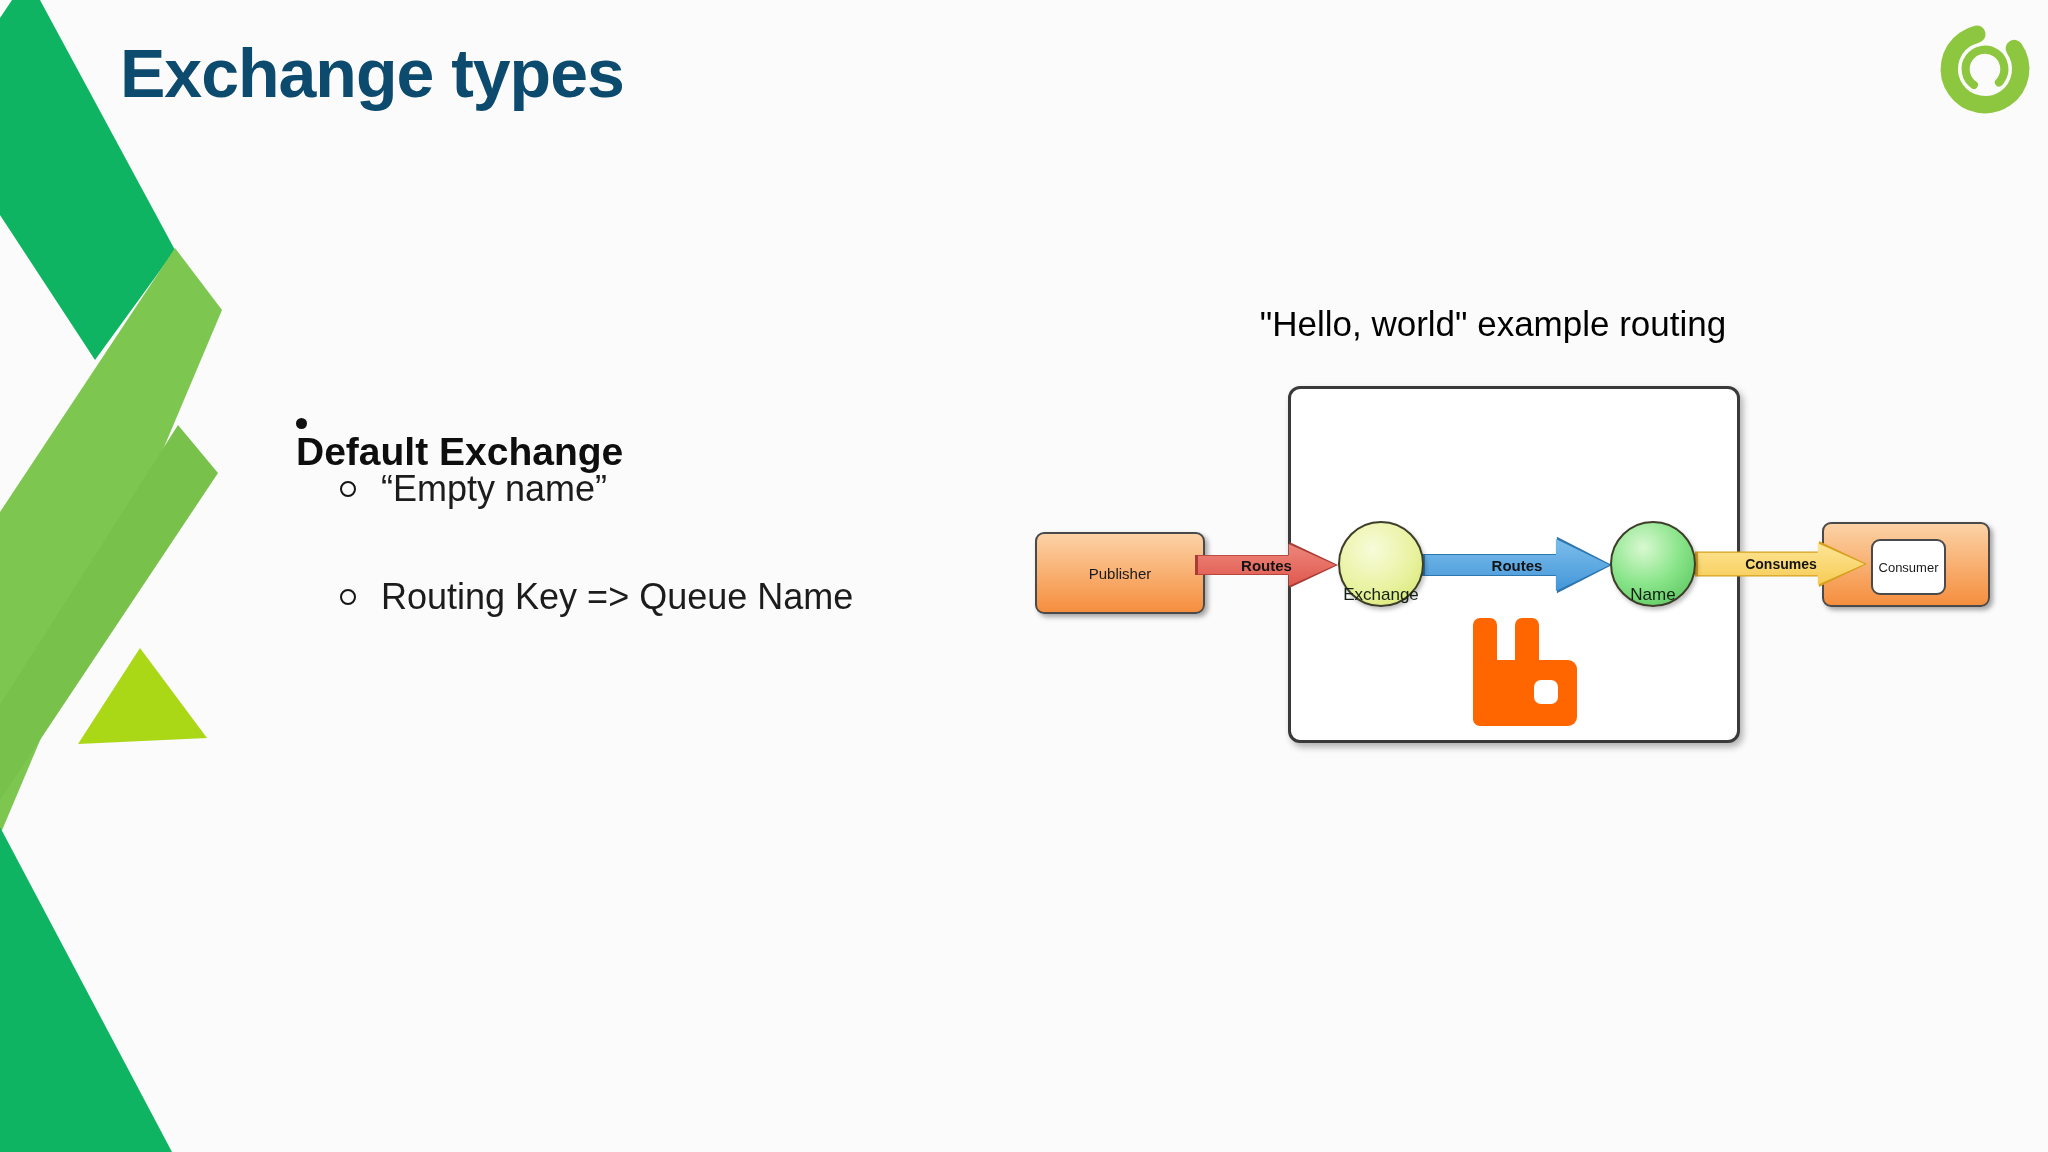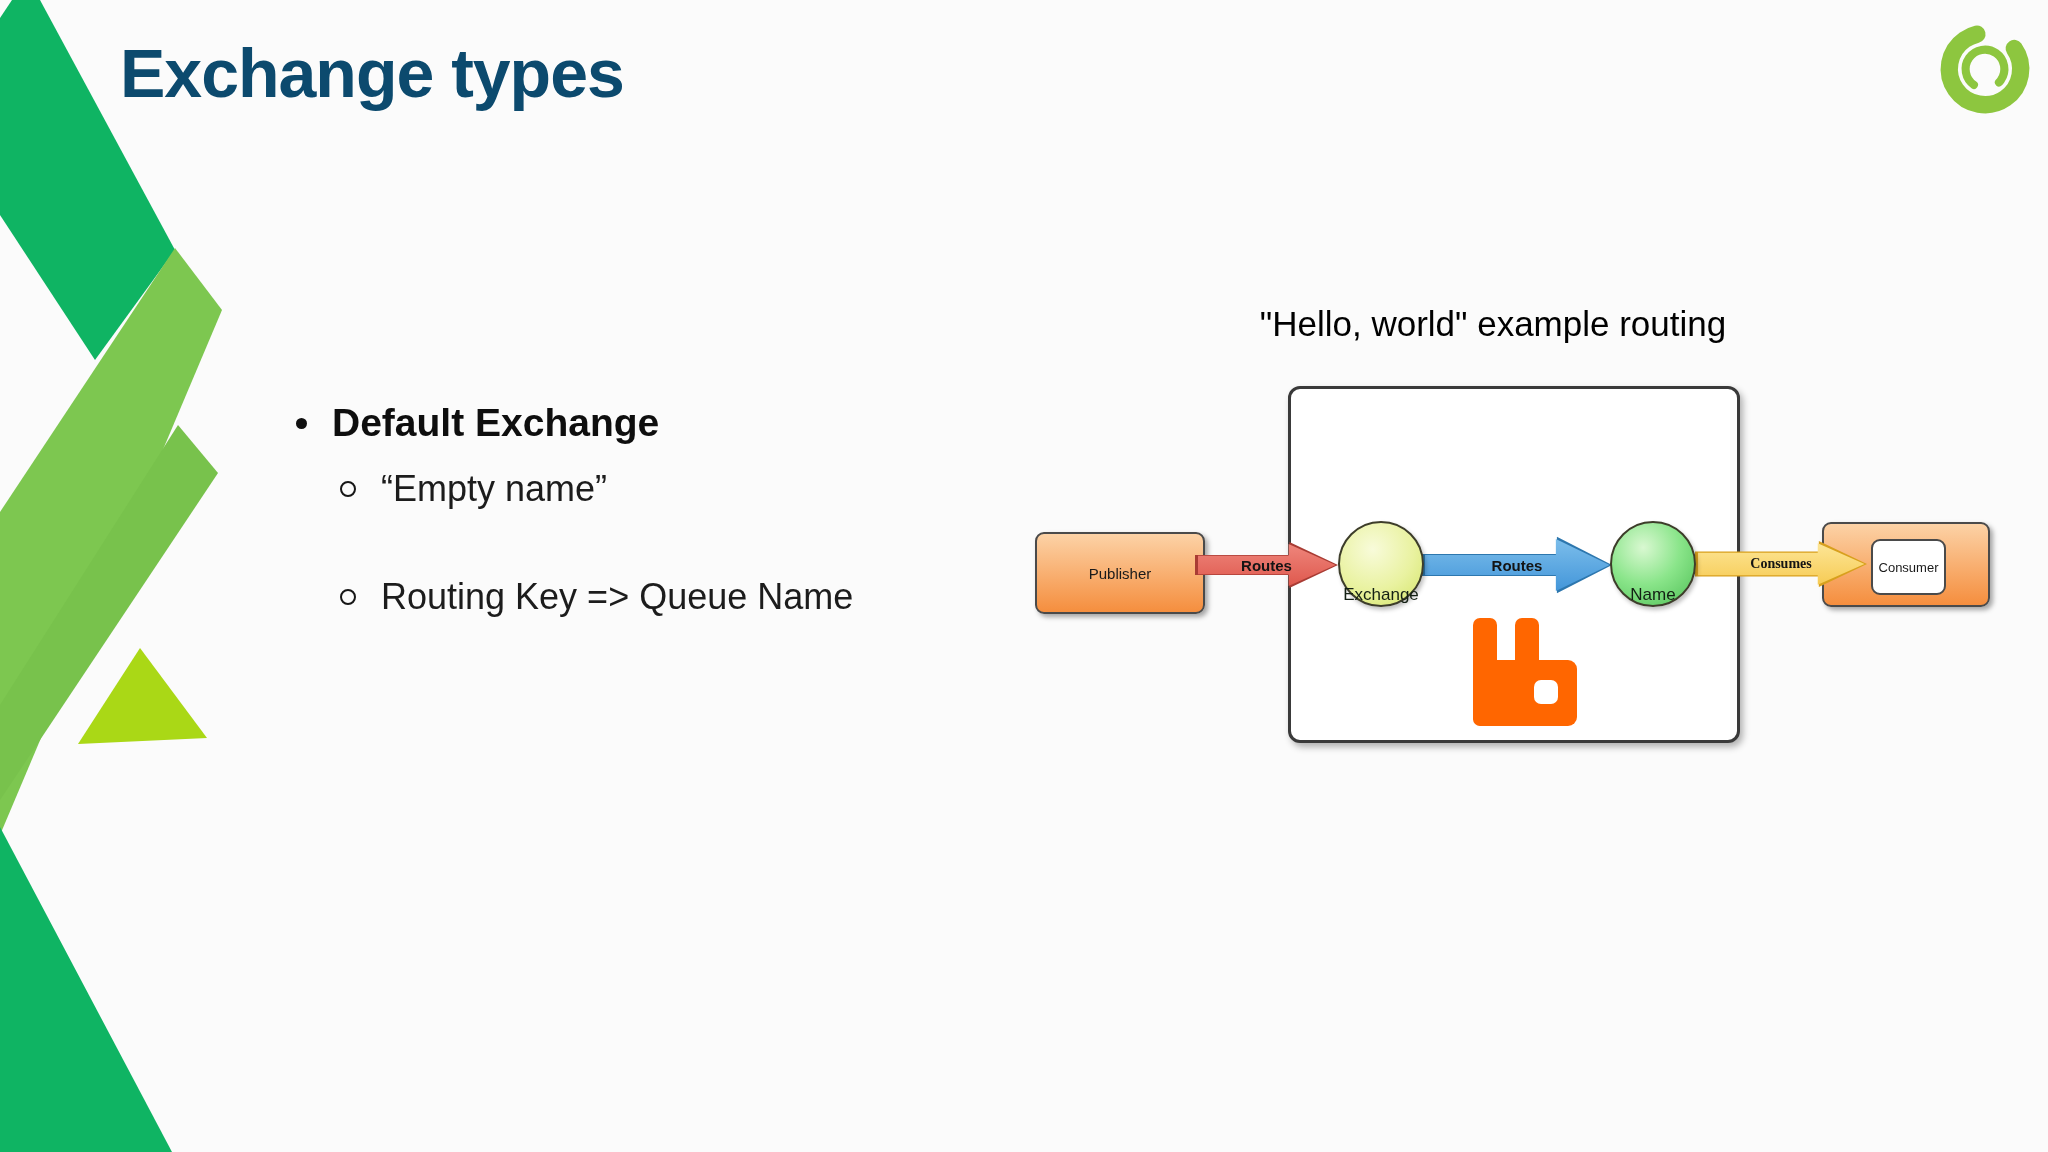--- a/index.html
+++ b/index.html
@@ -36,21 +36,21 @@
     clip-path:polygon(0 827px, 172px 1152px, 0 1152px);
   }
   
   .page-title{
     position:absolute;left:108px;top:22px;margin:12px;
     font-size:68px;font-weight:bold;letter-spacing:-1px;color:#0c4a6e;
   }
   .company-logo{position:absolute;left:1934px;top:18px;width:102px;height:102px;}
   
   .bullet-row{position:absolute;display:flex;align-items:flex-start;}
-  .row-main{left:296px;top:400px;}
+  .row-main{left:296px;top:400px;flex-direction:column;}
   .row-sub1{left:340px;top:467px;text-align:right;}
   .row-sub2{left:340px;top:530px;margin-top:45px;}
   .dot{
     width:11px;height:11px;border-radius:50%;background:#101010;
     margin:18px 25px 0 0;flex:0 0 auto;
   }
   .ring{
     width:12px;height:12px;border-radius:50%;border:2.5px solid #161616;
     margin:14px 25px 0 0;flex:0 0 auto;background:transparent;
   }
@@ -98,21 +98,21 @@
   .arrow-label{
     position:absolute;inset:0;display:flex;align-items:center;justify-content:center;
     font-weight:bold;font-size:15px;color:#141414;z-index:5;
   }
   .publish-arrow{left:1195px;top:537px;width:143px;height:56px;}
   .publish-arrow .edge{background:#a93c34;clip-path:polygon(0 32%,66% 32%,66% 9%,100% 50%,66% 91%,66% 68%,0 68%);}
   .publish-arrow .fill{background:linear-gradient(#f08a80,#dd5348);clip-path:polygon(0 32%,66% 32%,66% 9%,100% 50%,66% 91%,66% 68%,0 68%);}
   .routes-arrow{left:1422px;top:533px;width:190px;height:64px;}
   .routes-arrow .edge{background:#2d77ae;clip-path:polygon(0 33%,71% 33%,71% 6%,100% 50%,71% 94%,71% 67%,0 67%);}
   .routes-arrow .fill{background:linear-gradient(#7fc0ec,#3f93d8);clip-path:polygon(0 33%,71% 33%,71% 6%,100% 50%,71% 94%,71% 67%,0 67%);}
-  .consumes-arrow{left:1695px;top:538px;width:172px;height:52px;font-family:Liberation Serif, serif;}
+  .consumes-arrow{left:1695px;top:538px;width:172px;height:52px;}
   .consumes-arrow .edge{background:#d8a01d;clip-path:polygon(0 26%,72% 26%,72% 6%,100% 50%,72% 94%,72% 74%,0 74%);}
   .consumes-arrow .fill{background:linear-gradient(#fde79a,#f6c94f);clip-path:polygon(0 26%,72% 26%,72% 6%,100% 50%,72% 94%,72% 74%,0 74%);}
   .consumes-arrow .arrow-label{font-size:14px;}
   .rabbit-logo{position:absolute;left:1473px;top:618px;width:104px;height:108px;z-index:2;}
 </style>
 </head>
 <body>
 
 <div class="slide">
 

